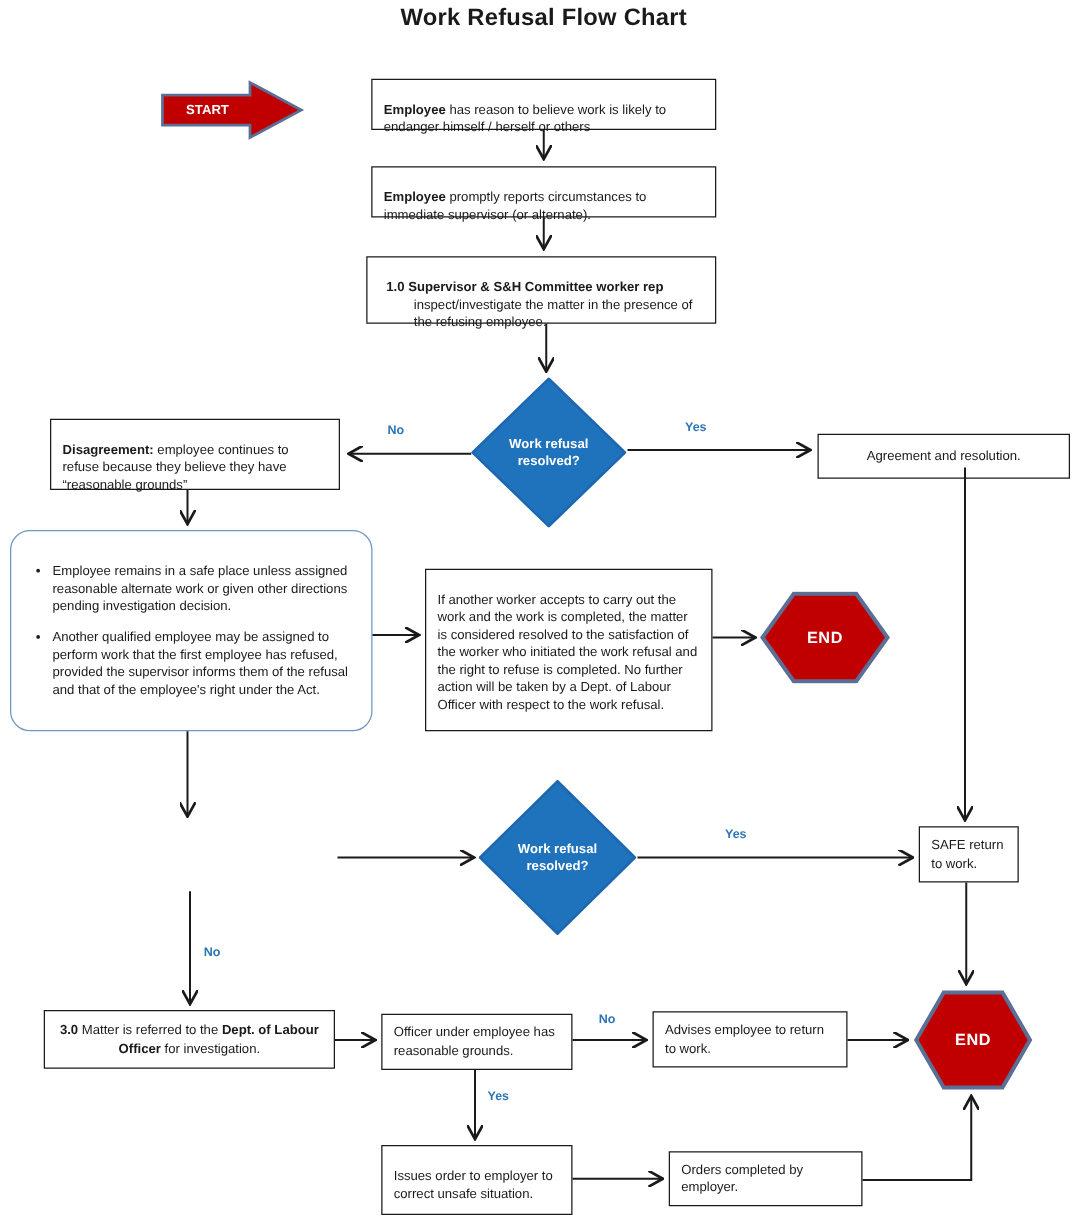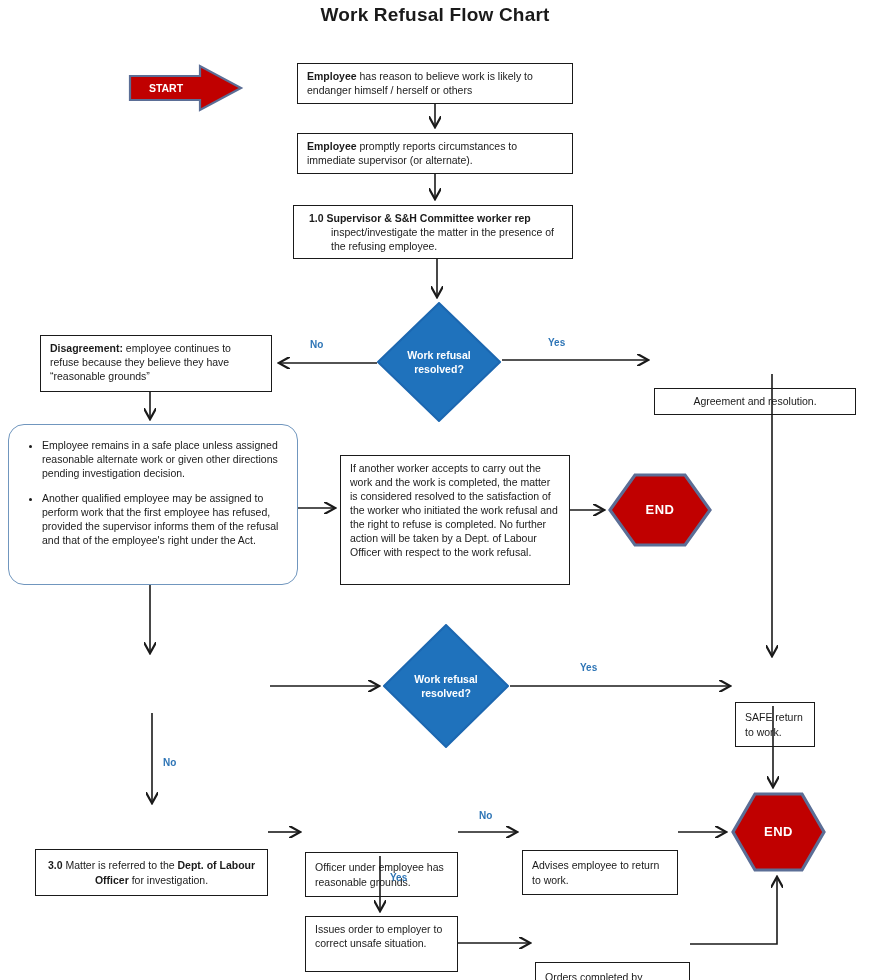--- a/index.html
+++ b/index.html
@@ -6,23 +6,23 @@
   #canvas{
     position:relative;width:870px;height:980px;background:#fff;overflow:hidden;
     font-family:"Liberation Sans",sans-serif;color:#1a1a1a;
   }
   .title{
     position:absolute;left:0;right:0;top:4px;text-align:center;
     font-size:19px;font-weight:700;letter-spacing:.2px;
   }
   .box{
     position:absolute;background:#fff;border:1.5px solid #1a1a1a;
-    font-size:10.5px;line-height:1.34;padding:5px 9px;box-sizing:border-box;
+    font-size:10.5px;line-height:1.34;padding:17px 9px;box-sizing:border-box;
   }
-  .vcenter{display:flex;align-items:center;margin-top:41px;}
+  .vcenter{display:flex;align-items:center;}
   .hcenter{justify-content:center;text-align:center;}
   .hang{padding-left:28px;text-indent:-22px;}
   .rounded{
     border:1.4px solid #7096BE;border-radius:16px;
   }
   .rounded ul{margin:8px 0 0 0;padding:0 4px 0 24px;}
   .rounded li{margin-bottom:11px;}
   .shape{position:absolute;}
   .shape svg{display:block;}
   .shape-label{

